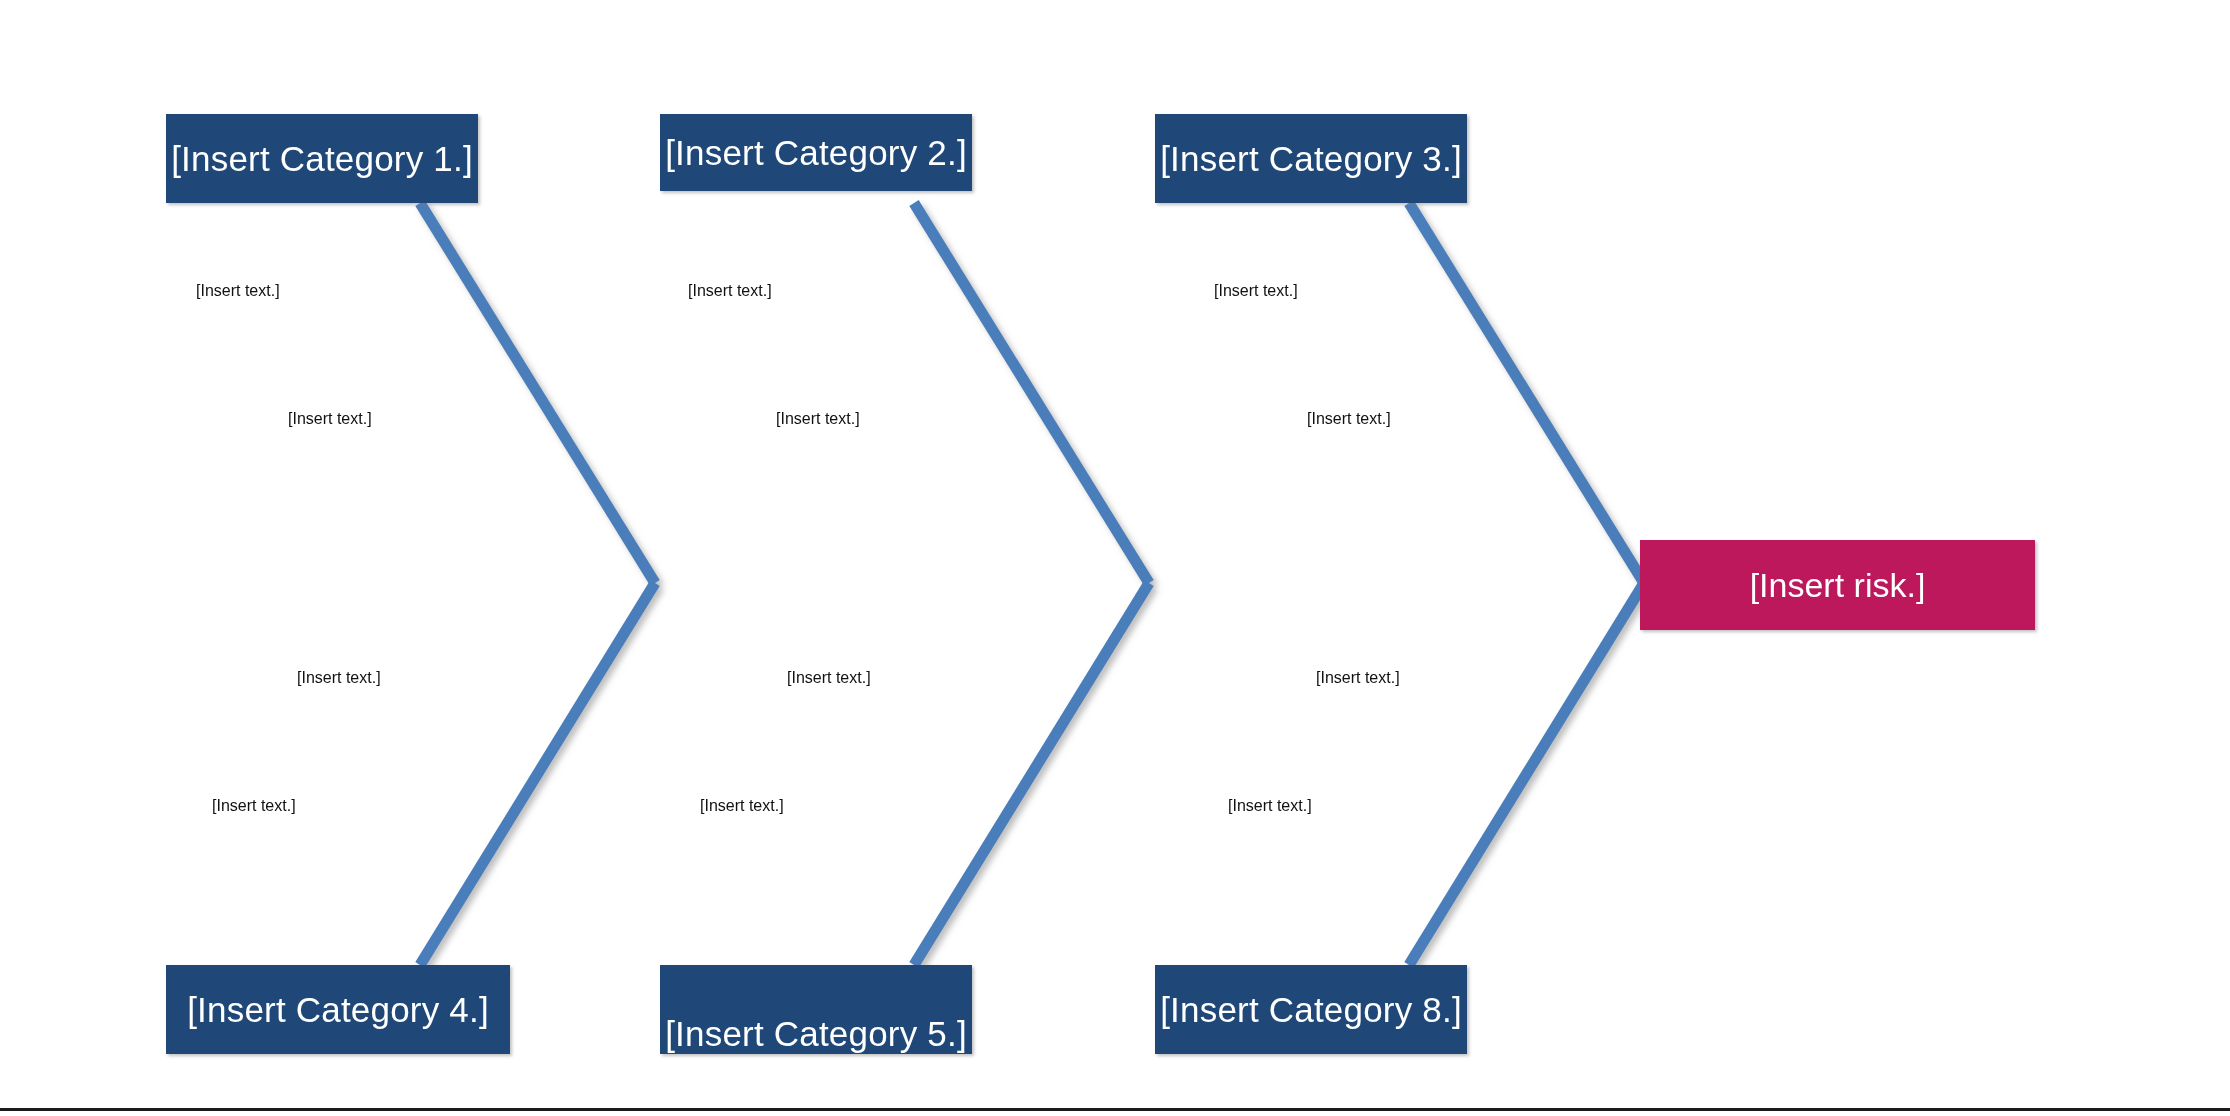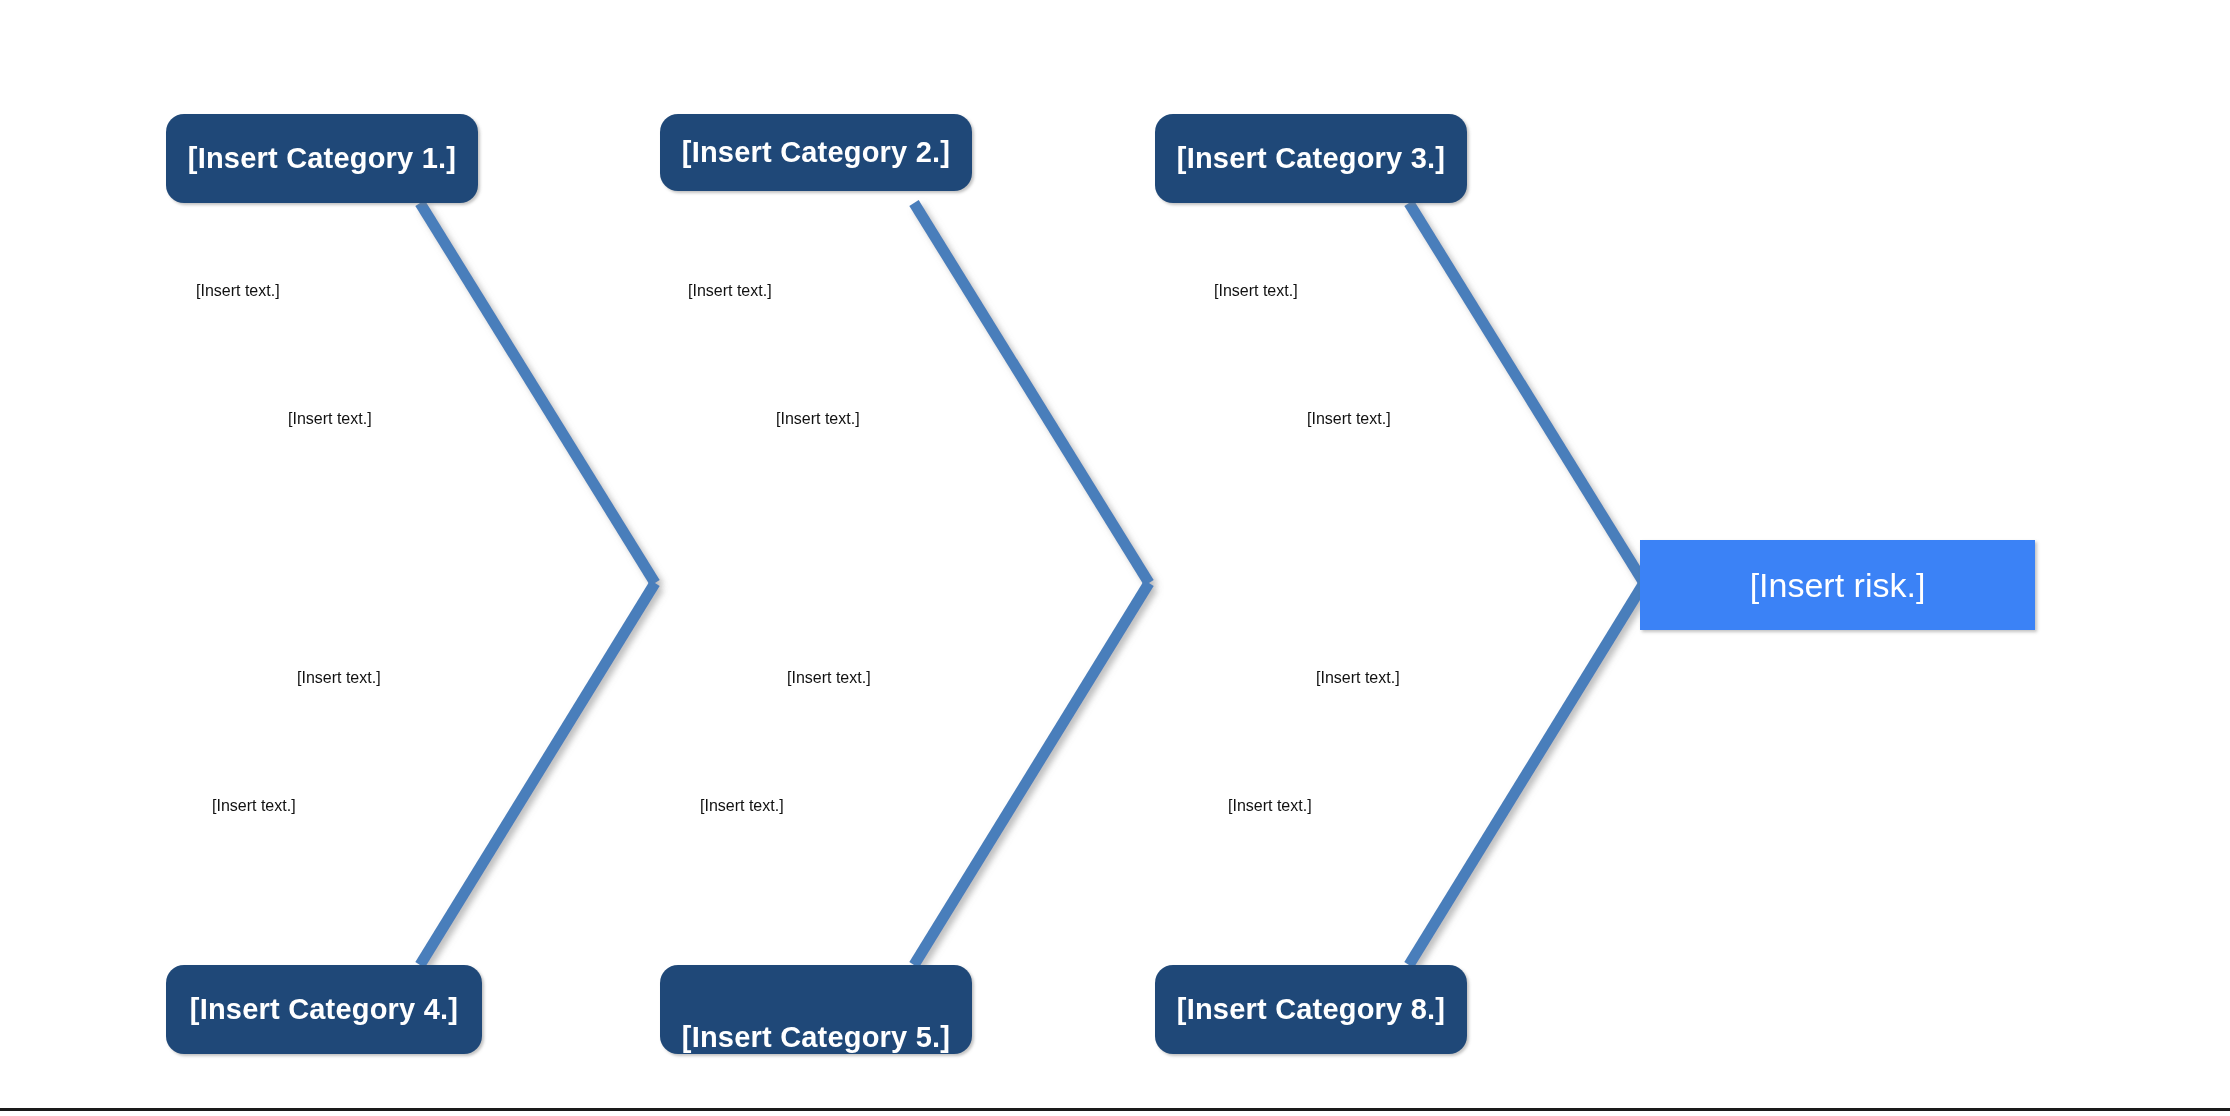--- a/index.html
+++ b/index.html
@@ -27,31 +27,30 @@
     width: 2230px;
     height: 1116px;
   }
   .cat-box {
     position: absolute;
     background: #1F4878;
     color: #ffffff;
     display: flex;
     align-items: center;
     justify-content: center;
-    font-size: 29px;
-    font-weight: 700;
+    font-size: 35px;
+    font-weight: 400;
     letter-spacing: 0.2px;
     box-shadow: 2px 2px 3px rgba(120,120,120,0.45);
     box-sizing: border-box;
     white-space: nowrap;
-    border-radius: 18px;
   }
   .risk-box {
     position: absolute;
-    background: #3b82f6;
+    background: #be185d;
     color: #ffffff;
     display: flex;
     align-items: center;
     justify-content: center;
     font-size: 34px;
     font-weight: 400;
     box-shadow: 2px 2px 3px rgba(120,120,120,0.45);
     box-sizing: border-box;
     white-space: nowrap;
   }
@@ -115,21 +114,21 @@
   <div id="boxes-layer">
       <div class="cat-box" style="left: 166px; top: 114px; width: 312px; height: 89px;">
         <span>[Insert Category 1.]</span>
       </div>
       <div class="cat-box" style="left: 660px; top: 114px; width: 312px; height: 77px;">
         <span>[Insert Category 2.]</span>
       </div>
       <div class="cat-box" style="left: 1155px; top: 114px; width: 312px; height: 89px;">
         <span>[Insert Category 3.]</span>
       </div>
-      <div class="cat-box" style="left: 166px; top: 965px; width: 316px; height: 89px;">
+      <div class="cat-box" style="left: 166px; top: 965px; width: 344px; height: 89px;">
         <span>[Insert Category 4.]</span>
       </div>
       <div class="cat-box" style="left: 660px; top: 965px; width: 312px; height: 89px; align-items: flex-end;">
         <span>[Insert Category 5.]</span>
       </div>
       <div class="cat-box" style="left: 1155px; top: 965px; width: 312px; height: 89px;">
         <span>[Insert Category 8.]</span>
       </div>
     </div>
 

